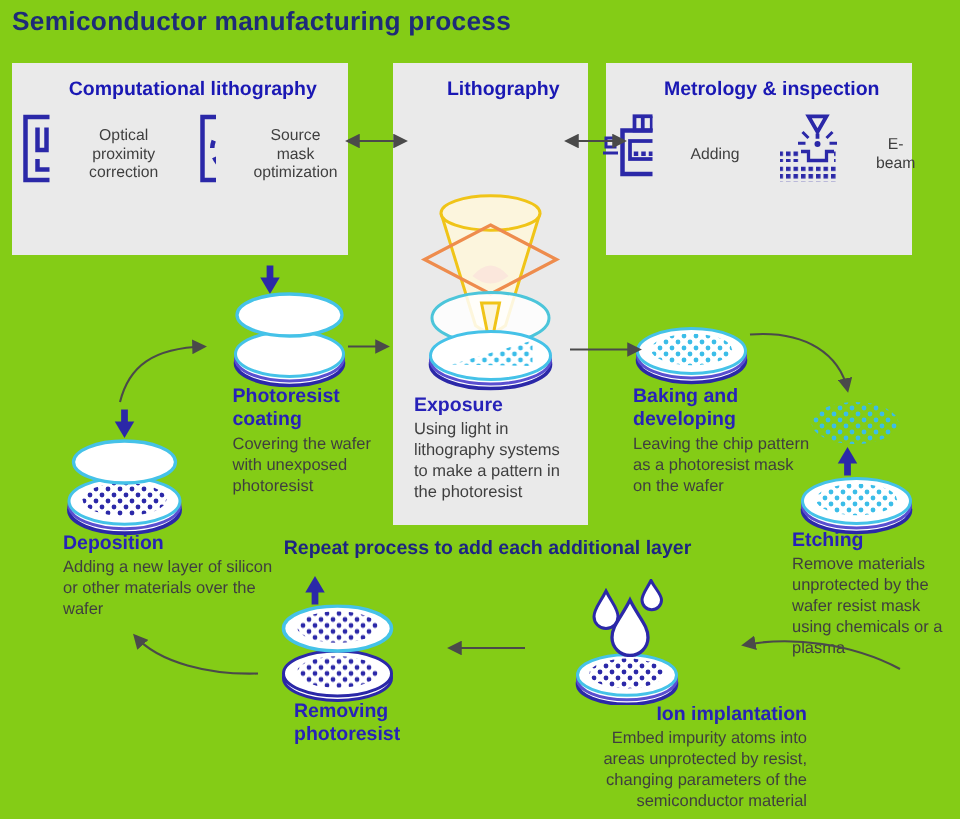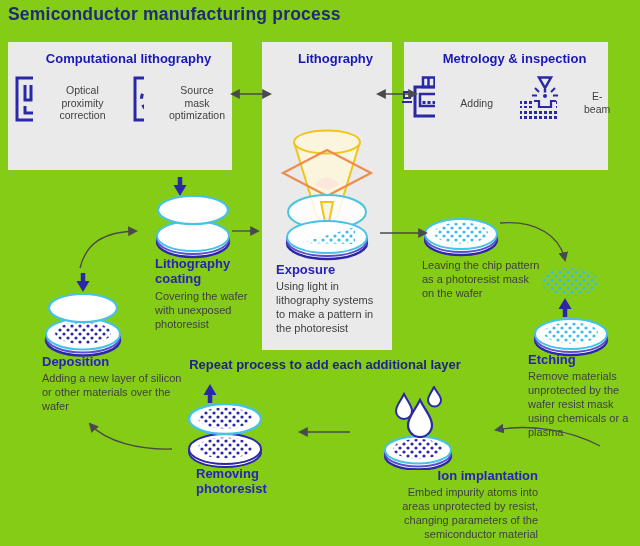--- a/index.html
+++ b/index.html
@@ -120,36 +120,37 @@
     <path d="M8 1 V10" stroke="#2b28a8" stroke-width="4.5"></path>
       <polygon points="1.5,9 8,20 14.5,9" fill="#2b28a8"></polygon>
   </svg>
   <svg class="abs" style="left:148px;top:194px;" width="90" height="66">
     <ellipse cx="45" cy="48" rx="36" ry="15" fill="#ffffff" stroke="#2b28a8" stroke-width="2.4"></ellipse>
     <ellipse cx="45" cy="45" rx="36" ry="15" fill="#ffffff" stroke="#5a4fd0" stroke-width="2"></ellipse>
     <ellipse cx="45" cy="42" rx="36" ry="15" fill="#ffffff" stroke="#45c2e8" stroke-width="2"></ellipse>
     <ellipse cx="45" cy="16" rx="35" ry="14" fill="#ffffff" stroke="#45c2e8" stroke-width="2.2"></ellipse>
   </svg>
   <div class="abs" style="left:155px;top:256px;width:112px;">
-    <div class="step-title">Lithography coating</div>
+    <div class="step-title">Photoresist coating</div>
     <div class="step-desc">Covering the wafer with unexposed photoresist</div>
   </div>
 
   <div class="abs" style="left:276px;top:262px;width:108px;">
     <div class="step-title">Exposure</div>
     <div class="step-desc">Using light in lithography systems to make a pattern in the photoresist</div>
   </div>
 
   <svg class="abs" style="left:418px;top:210px;" width="86" height="48">
     <ellipse cx="43" cy="30" rx="36" ry="15" fill="#ffffff" stroke="#2b28a8" stroke-width="2.4"></ellipse>
     <ellipse cx="43" cy="27" rx="36" ry="15" fill="#ffffff" stroke="#5a4fd0" stroke-width="2"></ellipse>
     <ellipse cx="43" cy="24" rx="36" ry="15" fill="#ffffff" stroke="#45c2e8" stroke-width="2"></ellipse>
     <ellipse cx="43" cy="23" rx="27" ry="10.5" fill="url(#dotC)"></ellipse>
   </svg>
   <div class="abs" style="left:422px;top:256px;width:118px;">
+    <div class="step-title">Baking and developing</div>
     <div class="step-desc">Leaving the chip pattern as a photoresist mask on the wafer</div>
   </div>
 
   <svg class="abs" style="left:538px;top:266px;" width="64" height="32">
     <ellipse cx="32" cy="16" rx="29" ry="14" fill="url(#dotC)"></ellipse>
   </svg>
   <svg class="abs" style="left:557px;top:297px;" width="16" height="21">
     <path d="M8 20 V11" stroke="#2b28a8" stroke-width="4.5"></path>
       <polygon points="1.5,12 8,1 14.5,12" fill="#2b28a8"></polygon>
   </svg>

